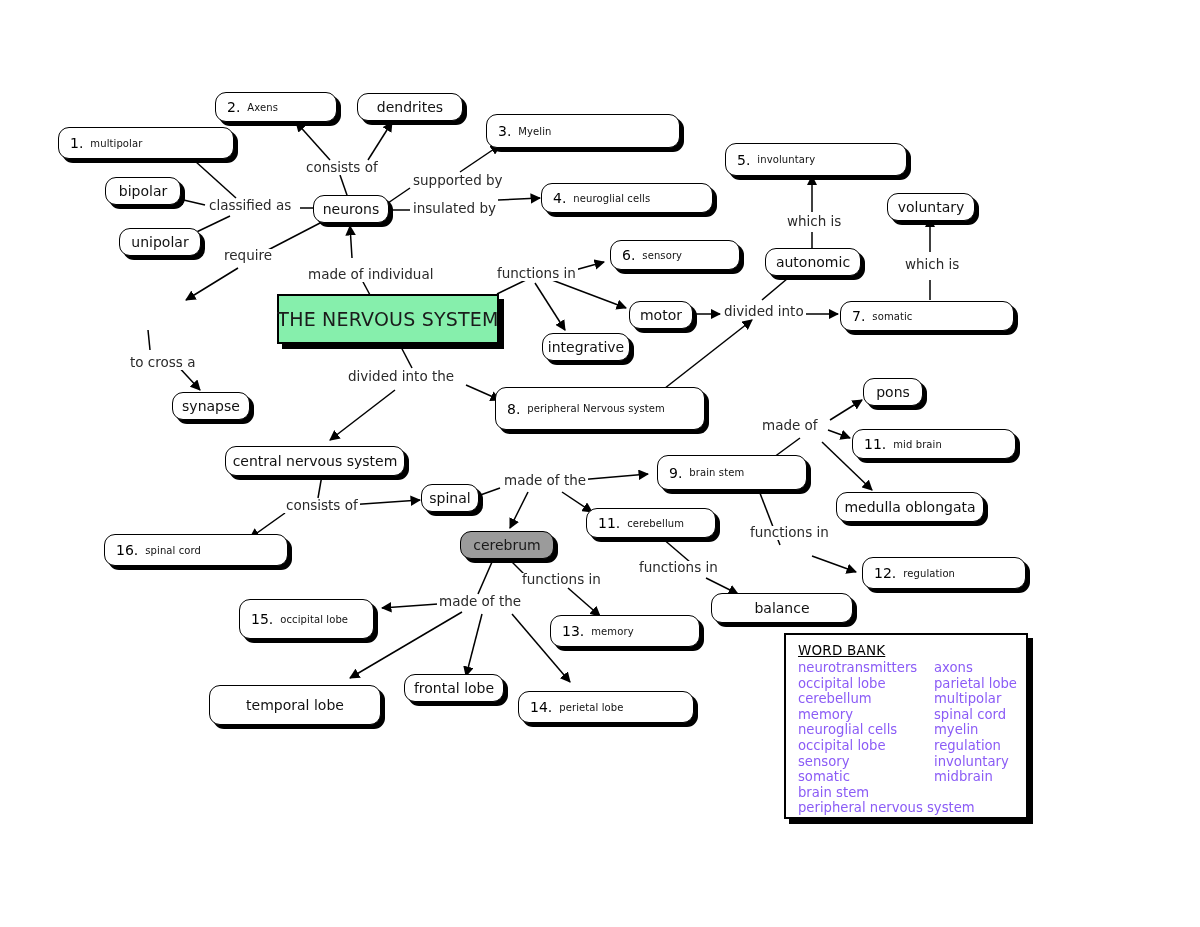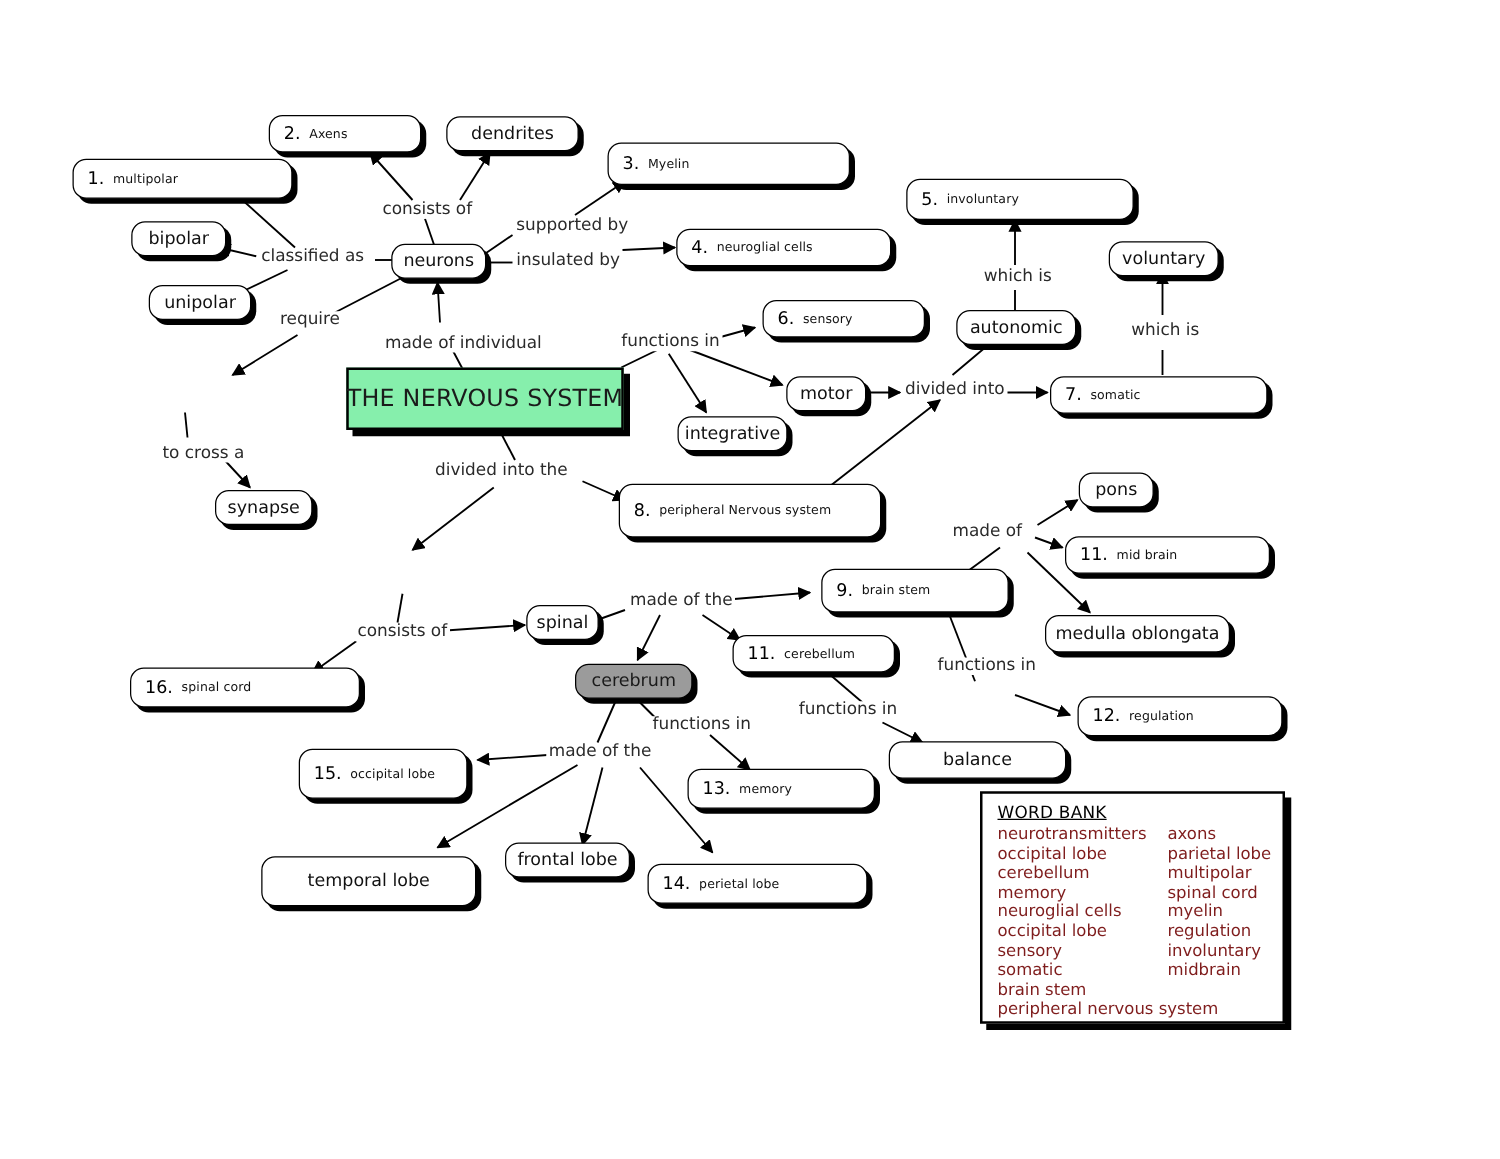--- a/index.html
+++ b/index.html
@@ -36,21 +36,21 @@
 
   
   .wordbank{position:absolute;box-sizing:border-box;background:#fff;border:2px solid #000;
             box-shadow:5px 5px 0 0 #000;padding:7px 10px 9px 12px;}
   .wordbank .wb-title{font-size:13.5px;text-decoration:underline;margin-bottom:2px;
                       letter-spacing:.2px;}
   .wb-cols{display:flex;}
   .wb-col{display:flex;flex-direction:column;}
   .wb-col.left{width:136px;}
   .wb-col.right{width:110px;}
-  .wb-col div{font-size:13.2px;line-height:15.6px;white-space:nowrap;color:#7f1d1d;}
+  .wb-col div{font-size:13.2px;line-height:15.6px;white-space:nowrap;color:#8b5cf6;}
 </style>
 </head>
 <body>
 
 <div id="canvas">
 
 
   <svg class="edges" viewBox="0 0 1200 927">
     <defs>
       <marker id="ah" viewBox="0 0 10 10" refX="9" refY="5" markerWidth="7" markerHeight="7" orient="auto-start-reverse">
@@ -266,20 +266,23 @@
   </div>
 
   <div class="node plain" style="left:542px;top:333px;width:88px;height:28px;">
     <span class="txt">integrative</span>
   </div>
 
   <div class="node plain" style="left:172px;top:392px;width:78px;height:28px;">
     <span class="txt">synapse</span>
   </div>
 
+  <div class="node plain" style="left:225px;top:446px;width:180px;height:30px;">
+    <span class="txt">central nervous system</span>
+  </div>
 
   <div class="node plain" style="left:421px;top:484px;width:58px;height:28px;">
     <span class="txt">spinal</span>
   </div>
 
   <div class="node plain gray" style="left:460px;top:531px;width:94px;height:28px;">
     <span class="txt">cerebrum</span>
   </div>
 
   <div class="node plain" style="left:863px;top:378px;width:60px;height:28px;">

